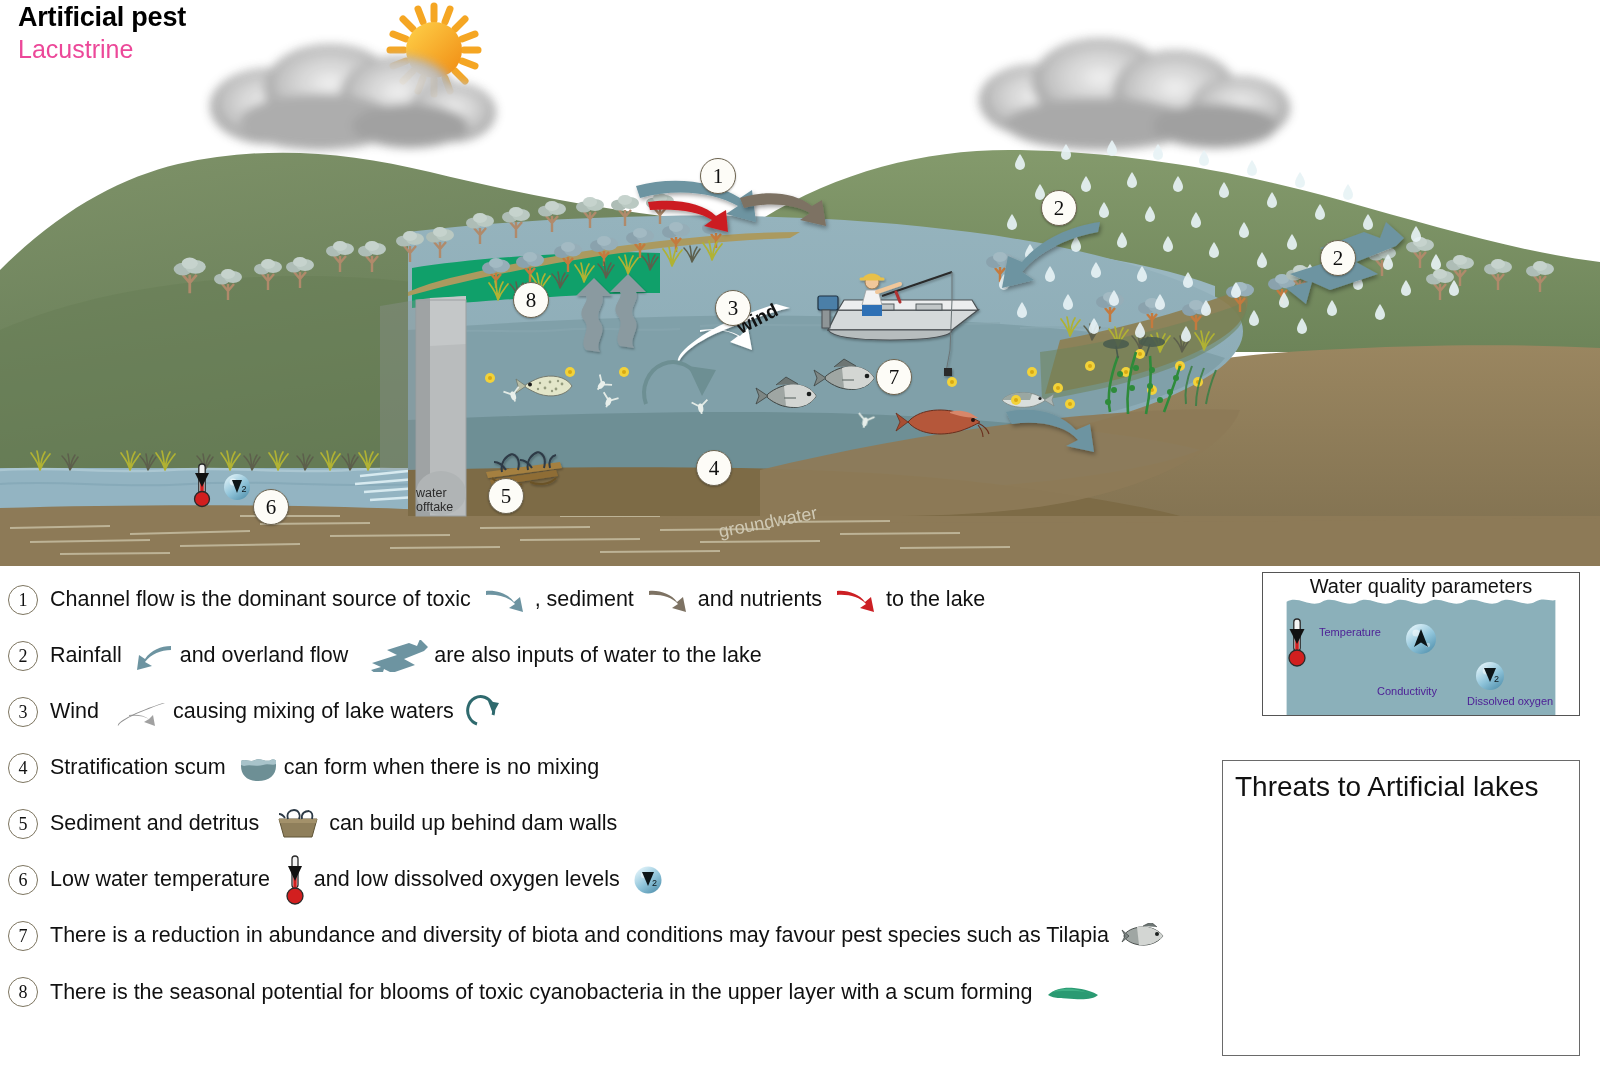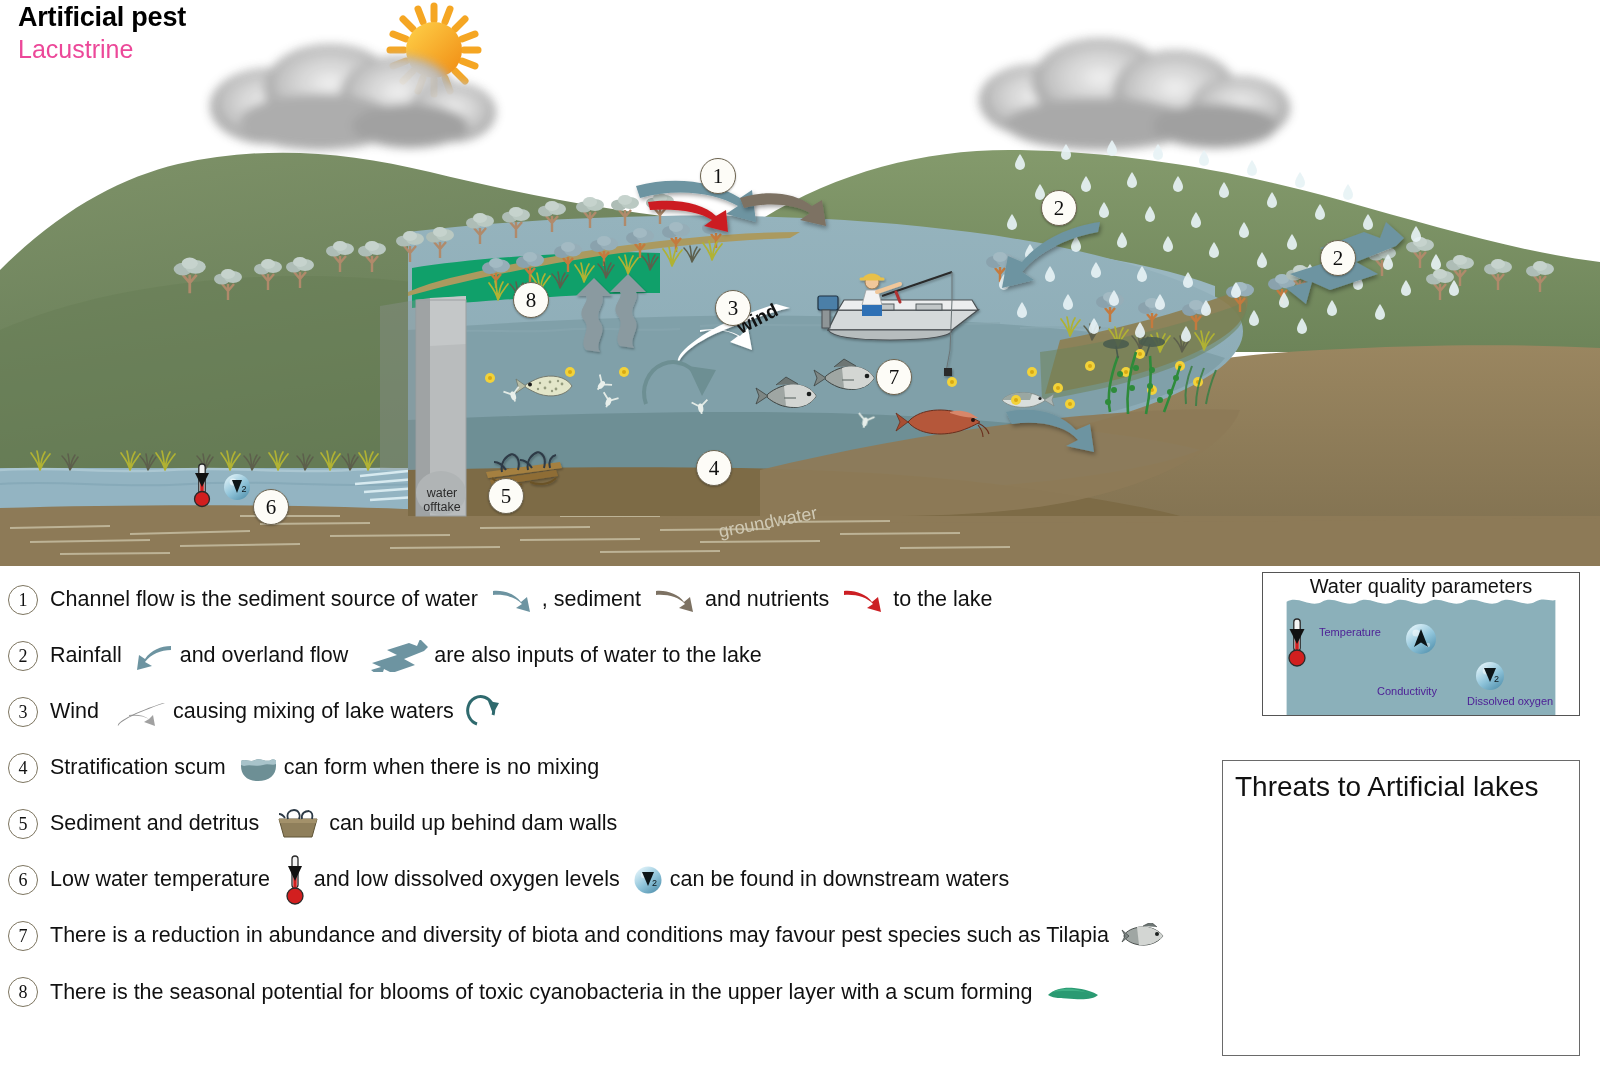--- a/index.html
+++ b/index.html
@@ -81,21 +81,21 @@
     border:1.3px solid #6a6a6a; background:#fff;
     z-index:50;
   }
   #threats-title {
     position:absolute; left:12px; top:10px;
     font-size:28px; color:#111;
   }
 
   .lbl-water-offtake {
     position:absolute; font-size:12.5px; color:#2b2b2b;
-    text-align:center; line-height:1.15; z-index:40;
+    text-align:left; line-height:1.15; z-index:40;
   }
   .lbl-groundwater {
     position:absolute; font-size:18px; color:#cfc9b4;
     transform:rotate(-11deg); z-index:40;
     font-family:"Liberation Sans", sans-serif;
   }
   .lbl-wind {
     position:absolute; font-size:19px; color:#111; z-index:40;
     transform:rotate(-27deg); font-weight:600;
     font-family:"Liberation Sans", sans-serif;
@@ -712,21 +712,21 @@
     <div class="marker" style="left: 696px; top: 450px;">4</div>
     <div class="marker" style="left: 488px; top: 478px;">5</div>
     <div class="marker" style="left: 253px; top: 489px;">6</div>
     <div class="marker" style="left: 876px; top: 359px;">7</div>
     <div class="marker" style="left: 513px; top: 282px;">8</div>
   </div>
 
 <div id="legend">
     <div class="legend-row">
       <div class="legend-num">1</div>
-      <div class="legend-text"><span>Channel flow is the sediment source of water </span><span class="legend-inline" style="margin: 0px 6px;">
+      <div class="legend-text"><span>Channel flow is the dominant source of toxic </span><span class="legend-inline" style="margin: 0px 6px;">
           <svg width="46" height="30" viewBox="0 0 46 30">
             <path d="M3,6 C14,5 25,9 31,17 L37,12 L40,27 L26,23 L32,19 C26,12 14,9 3,10 Z" fill="#6d94a1"></path>
           </svg>
         </span><span>, sediment </span><span class="legend-inline" style="margin: 0px 6px;">
           <svg width="46" height="30" viewBox="0 0 46 30">
             <path d="M3,6 C14,5 25,9 31,17 L37,12 L40,27 L26,23 L32,19 C26,12 14,9 3,10 Z" fill="#7d7263"></path>
           </svg>
         </span><span>and nutrients </span><span class="legend-inline" style="margin: 0px 6px;">
           <svg width="46" height="30" viewBox="0 0 46 30">
             <path d="M3,6 C14,5 25,9 31,17 L37,12 L40,27 L26,23 L32,19 C26,12 14,9 3,10 Z" fill="#cc1f24"></path>
@@ -798,21 +798,21 @@
                 <stop offset="0%" stop-color="#daeff7"></stop>
                 <stop offset="55%" stop-color="#8fc4da"></stop>
                 <stop offset="100%" stop-color="#5d9ab5"></stop>
               </linearGradient>
             </defs>
             <circle r="13.5" fill="url(#gLg)"></circle>
             <circle cx="-4" cy="-5" r="3.2" fill="#fff" opacity=".5"></circle>
             <path d="M-6,-8 L6,-8 L0,6 Z" fill="#0c1518"></path>
             <text x="4" y="6" font-family="Liberation Sans, sans-serif" font-size="9" fill="#0c1518">2</text>
           </svg>
-        </span><span>can be found in downstream waters </span></div>
+        </span></div>
     </div>
     <div class="legend-row">
       <div class="legend-num">7</div>
       <div class="legend-text"><span>There is a reduction in abundance and diversity of biota and conditions may favour pest species such as Tilapia </span><span class="legend-inline" style="margin: 0px 6px;">
           <svg width="44" height="26" viewBox="0 0 44 26">
             <path d="M42,13 C36,5 24,2 14,5 C7,7 3,11 3,13 C3,15 7,19 14,21 C24,24 36,21 42,13 Z" fill="#9fa6a3" stroke="#3c4240" stroke-width=".9"></path>
             <path d="M42,13 C36,5 24,2 16,4 L18,22 C26,23 36,20 42,13 Z" fill="#d3d6d3"></path>
             <path d="M4,13 L-3,7 L0,13 L-3,19 Z" transform="translate(4,0)" fill="#7e8785" stroke="#3c4240" stroke-width=".7"></path>
             <circle cx="36" cy="11" r="2" fill="#1b1f1e"></circle>
             <path d="M22,3 L30,-1 L36,4" fill="#6d7674" stroke="#3c4240" stroke-width=".7"></path>

